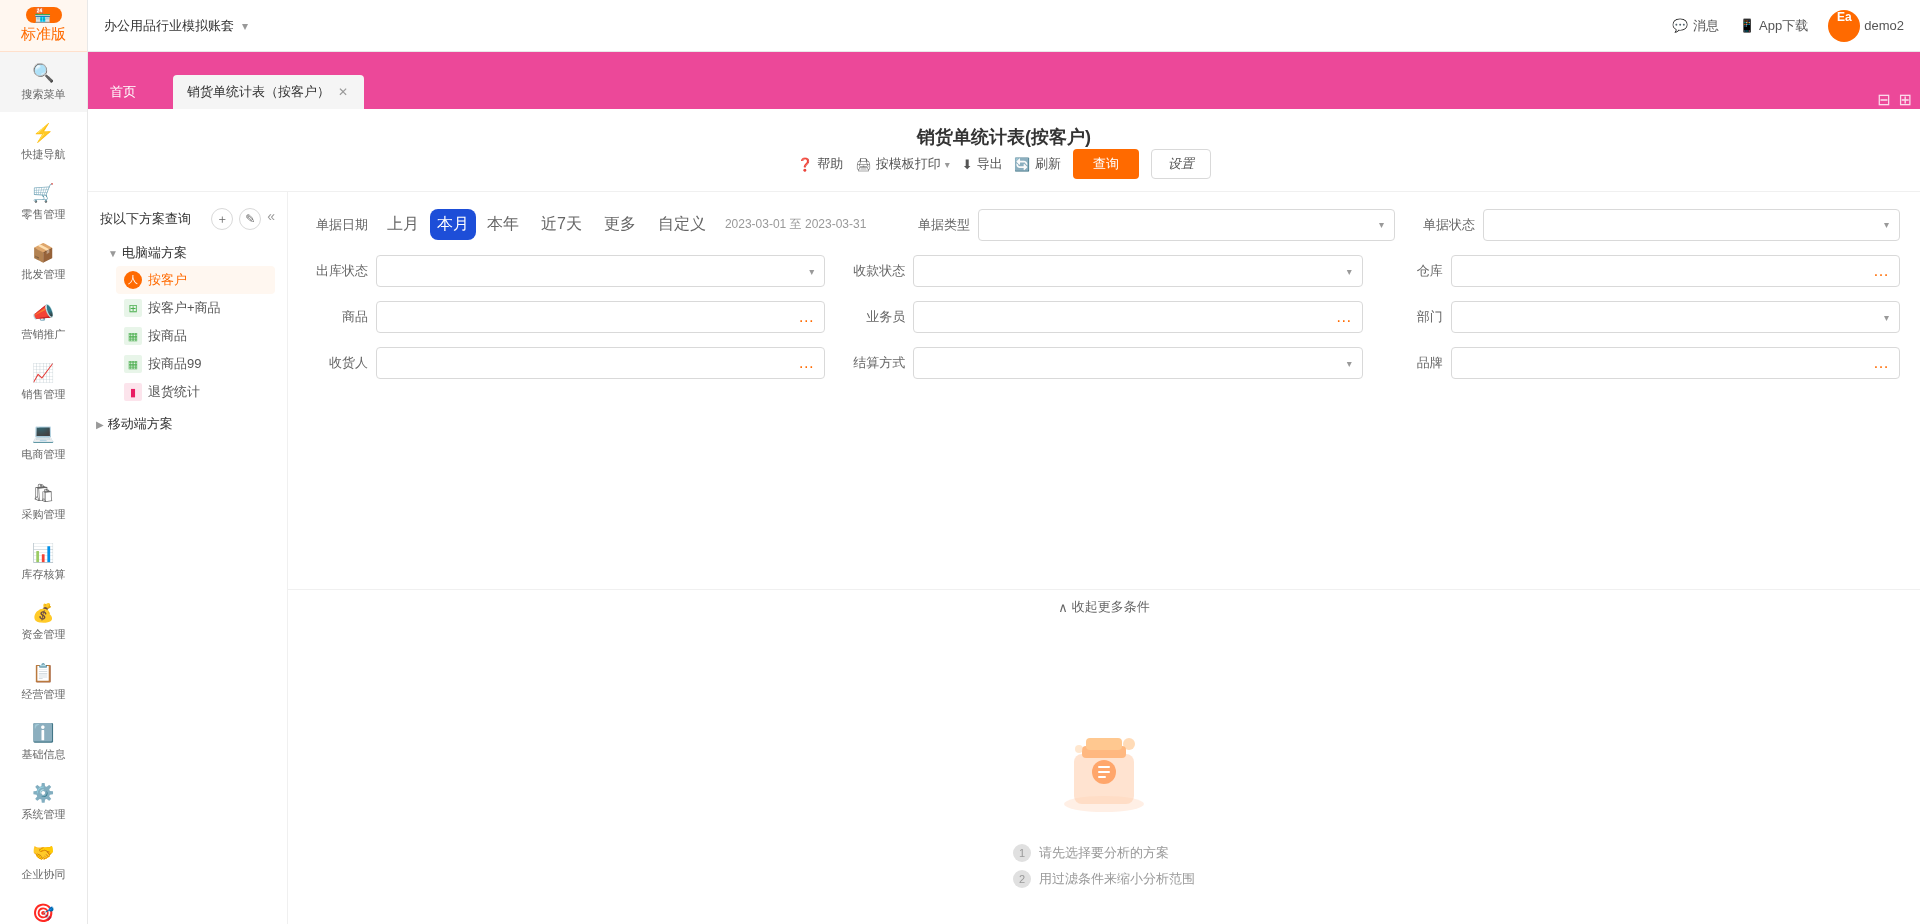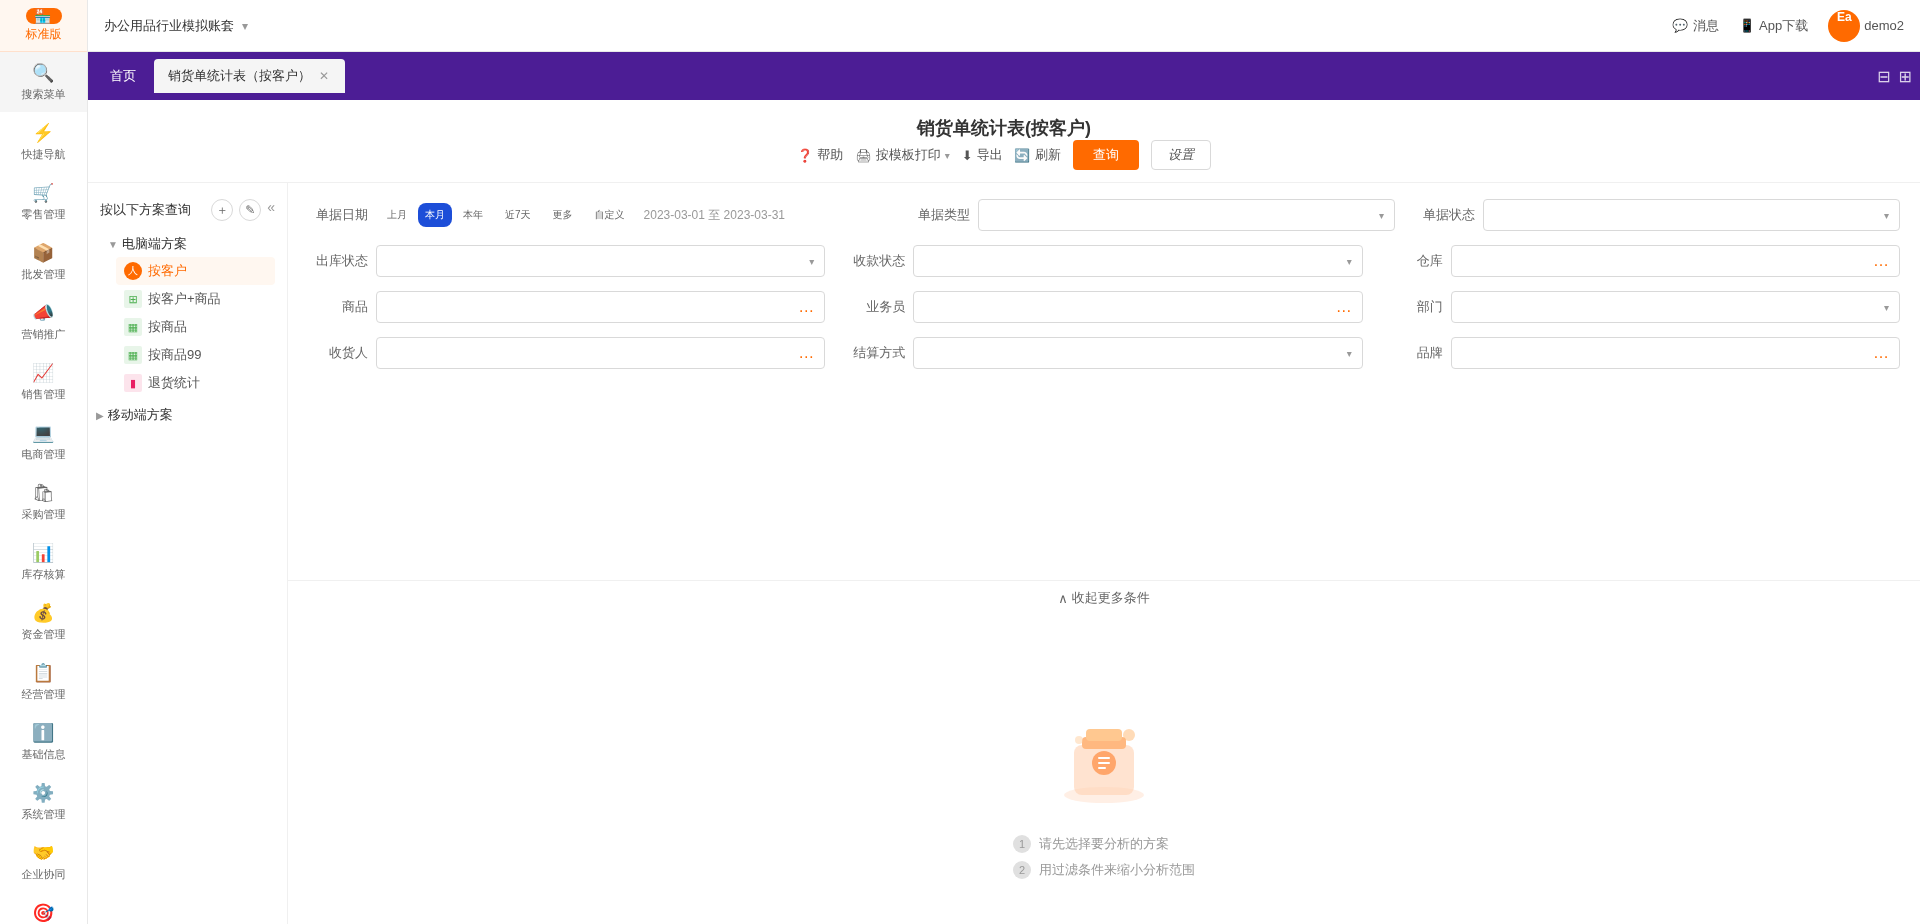--- a/index.html
+++ b/index.html
@@ -2,43 +2,43 @@
 <html><head>
   <meta charset="utf-8">
   <style>
     * { box-sizing: border-box; margin: 0; padding: 0; }
     body { font-family: -apple-system, BlinkMacSystemFont, 'PingFang SC', 'Microsoft YaHei', sans-serif; font-size: 13px; background: #f5f5f5; display: flex; height: 924px; overflow: hidden; }
 
     
     .sidebar { width: 88px; background: #fff; display: flex; flex-direction: column; align-items: center; border-right: 1px solid #e8e8e8; height: 100%; }
     .sidebar-logo { width: 100%; padding: 8px; background: #fff7f0; display: flex; flex-direction: column; align-items: center; justify-content: center; height: 52px; border-bottom: 1px solid #ffe0cc; }
     .logo-icon { width: 36px; height: 36px; background: #ff6a00; border-radius: 8px; display: flex; align-items: center; justify-content: center; color: white; font-size: 14px; font-weight: bold; }
-    .logo-text { font-size: 12px; color: #ff6a00; margin-top: 2px; }
+    .logo-text { font-size: 15px; color: #ff6a00; margin-top: 2px; }
     .sidebar-item { width: 100%; display: flex; flex-direction: column; align-items: center; justify-content: center; padding: 10px 4px; cursor: pointer; color: #666; font-size: 12px; }
     .sidebar-item-icon { font-size: 18px; margin-bottom: 3px; }
     .sidebar-item-label { font-size: 11px; text-align: center; }
     .sidebar-search { background: #f5f5f5; color: #666; }
 
     
     .main { flex: 1; display: flex; flex-direction: column; height: 100%; overflow: hidden; }
 
     
     .top-header { height: 52px; background: #fff; display: flex; align-items: center; justify-content: space-between; padding: 0 16px; border-bottom: 1px solid #e8e8e8; }
     .header-left { display: flex; align-items: center; gap: 8px; }
     .header-title { font-size: 13px; color: #333; }
     .header-dropdown { color: #999; font-size: 12px; cursor: pointer; }
     .header-right { display: flex; align-items: center; gap: 20px; }
     .header-action { display: flex; align-items: center; gap: 4px; color: #555; font-size: 13px; cursor: pointer; }
     .user-avatar { width: 32px; height: 32px; border-radius: 50%; background: #ff6a00; display: flex; align-items: flex-start; justify-content: center; color: white; font-size: 12px; font-weight: bold; }
 
     
-    .tab-bar { height: 48px; background: #4c1d95; display: flex; align-items: center; padding: 0 8px; gap: 4px; }
+    .tab-bar { height: 57px; background: #ec4899; display: flex; align-items: flex-end; padding: 0 8px; gap: 4px; }
     .tab { display: flex; align-items: center; gap: 6px; padding: 6px 14px; border-radius: 4px 4px 0 0; cursor: pointer; font-size: 13px; color: rgba(255,255,255,0.85); height: 34px; }
     .tab.home { background: transparent; color: white; }
-    .tab.active { background: #f5f5f5; color: #333; }
+    .tab.active { background: #f5f5f5; color: #333; margin-left: 19px; }
     .tab-close { font-size: 12px; color: #999; cursor: pointer; padding: 2px; border-radius: 2px; }
     .tab-expand { margin-left: auto; display: flex; gap: 8px; }
     .tab-btn { color: rgba(255,255,255,0.8); cursor: pointer; font-size: 16px; }
 
     
     .page-content { flex: 1; overflow: auto; background: #f0f2f5; }
     .page-inner { background: white; margin: 0; min-height: 100%; }
 
     
     .page-header { display: flex; align-items: center; justify-content: space-between; padding: 16px 20px 12px; border-bottom: 1px solid #f0f0f0; flex-direction: column; }
@@ -74,21 +74,21 @@
     
     .filter-area { flex: 1; padding: 16px 20px; }
     .filter-row { display: flex; margin-bottom: 14px; }
     .filter-item { display: flex; align-items: center; gap: 8px; flex: 1; }
     .filter-label { color: #666; font-size: 13px; width: 60px; flex-shrink: 0; text-align: right; }
     .filter-control { flex: 1; border: 1px solid #d9d9d9; border-radius: 4px; padding: 6px 10px; font-size: 13px; color: #333; display: flex; align-items: center; justify-content: space-between; cursor: pointer; background: white; min-height: 32px; }
     .filter-control-dots { color: #ff6a00; font-size: 16px; }
 
     
     .date-filter { display: flex; align-items: center; gap: 0; }
-    .date-btn { padding: 5px 10px; font-size: 10px; color: #666; cursor: pointer; border: 1px solid transparent; }
+    .date-btn { padding: 5px 10px; font-size: 16px; color: #666; cursor: pointer; border: 1px solid transparent; }
     .date-btn.active { background: #1d4ed8; color: white; border-radius: 8px; padding: 4px 6px; }
     .date-range { font-size: 12px; color: #999; margin-left: 8px; }
 
     .dropdown-arrow { color: #999; font-size: 10px; }
     .filter-gap { width: 20px; }
 
     
     .collapse-row { display: flex; align-items: center; justify-content: center; padding: 8px; cursor: pointer; color: #666; font-size: 13px; gap: 4px; background: white; border-top: 1px solid #f0f0f0; }
 
     

